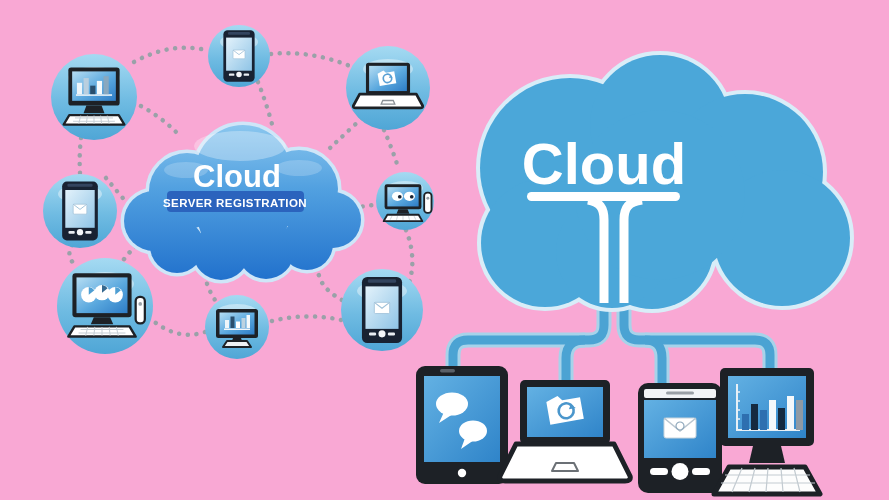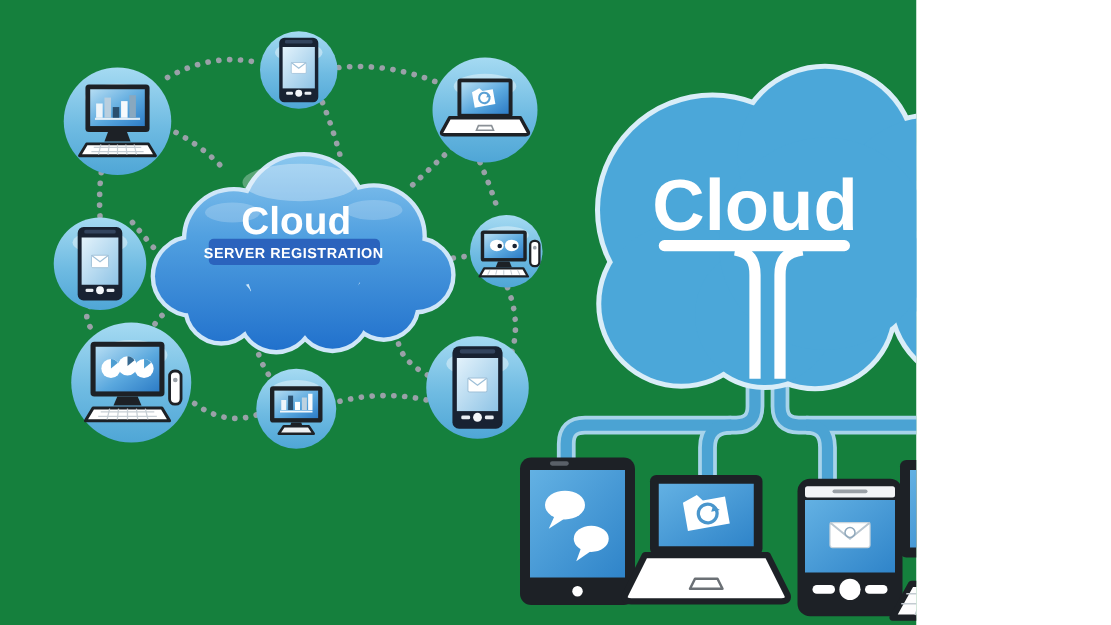--- a/index.html
+++ b/index.html
@@ -1,16 +1,16 @@
 <!DOCTYPE html>
 <html><head>
 <meta charset="utf-8">
 <style>
   html,body{margin:0;padding:0;background:#ffffff;}
-  .stage{position:relative;width:733px;height:500px;background:#15803d;overflow:hidden;
+  .stage{position:relative;width:889px;height:500px;background:#f9a8d4;overflow:hidden;
          font-family:"Liberation Sans",sans-serif;}
   svg{position:absolute;left:0;top:0;display:block;}
   text{font-family:"Liberation Sans",sans-serif;}
   .cloud-word{font-weight:bold;fill:#ffffff;}
   .banner-word{font-weight:bold;fill:#ffffff;letter-spacing:.4px;}
 </style>
 </head>
 <body>
 
 <div class="stage">

